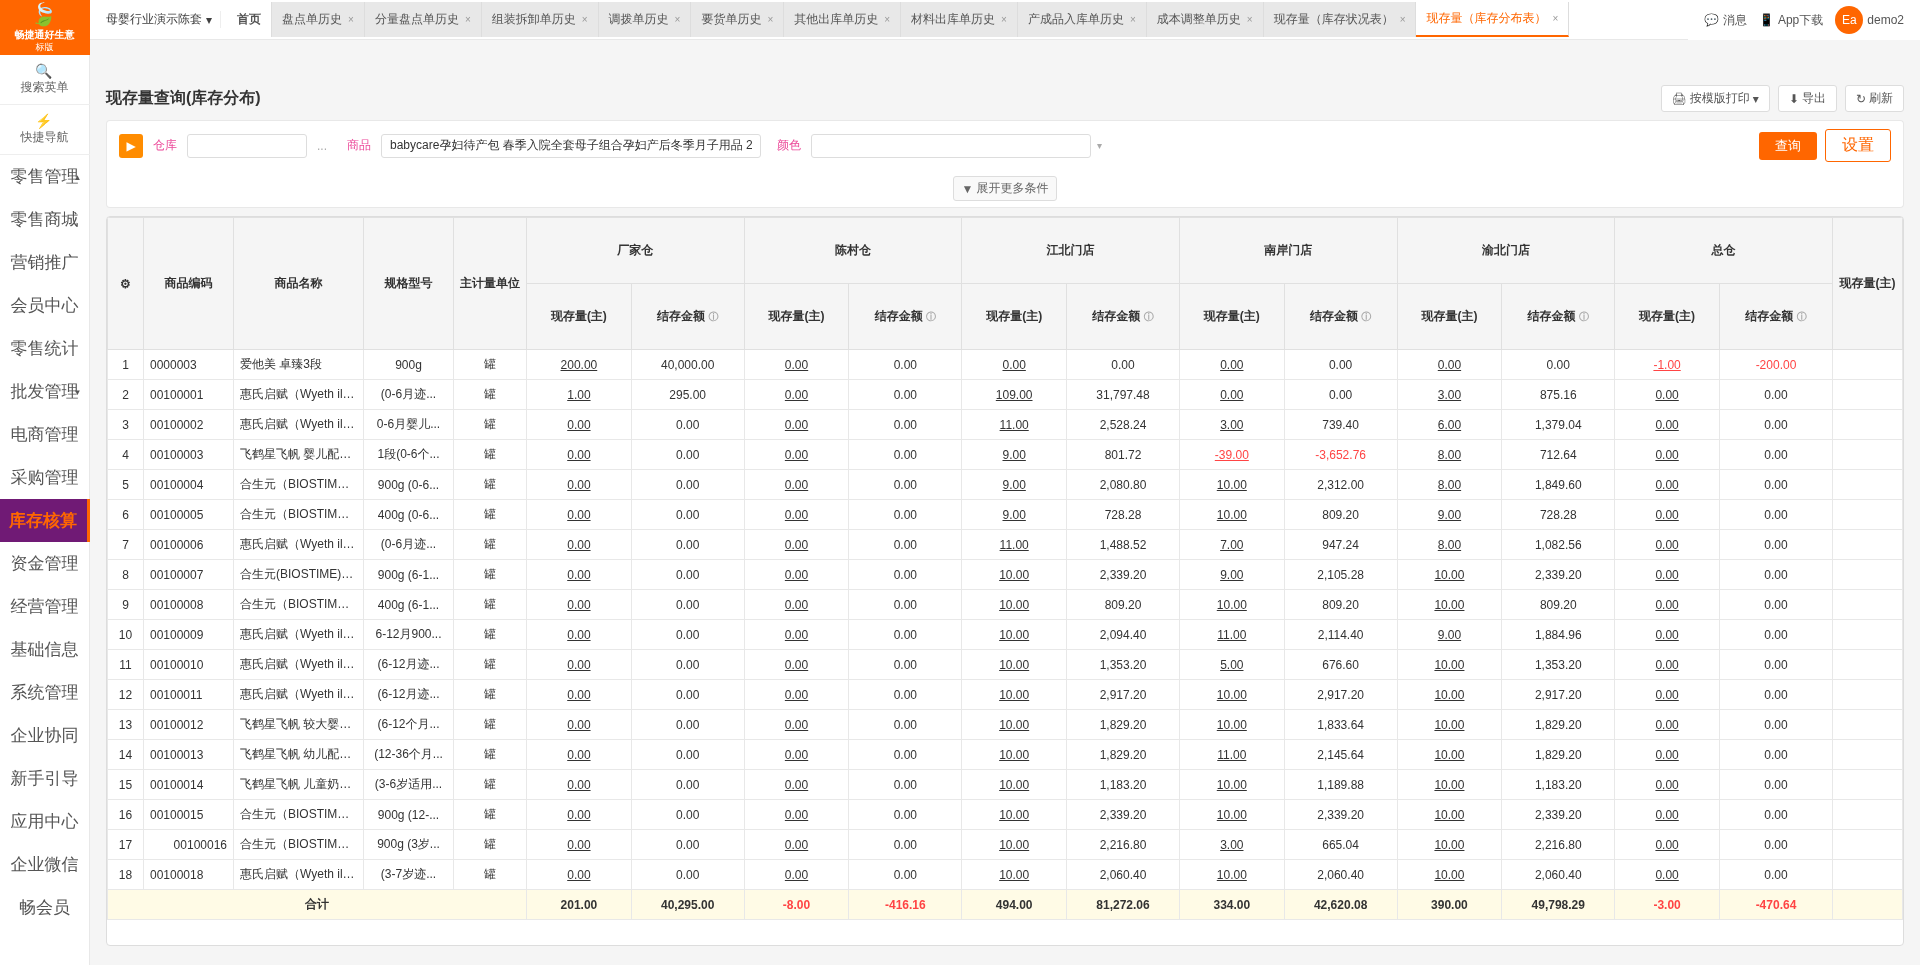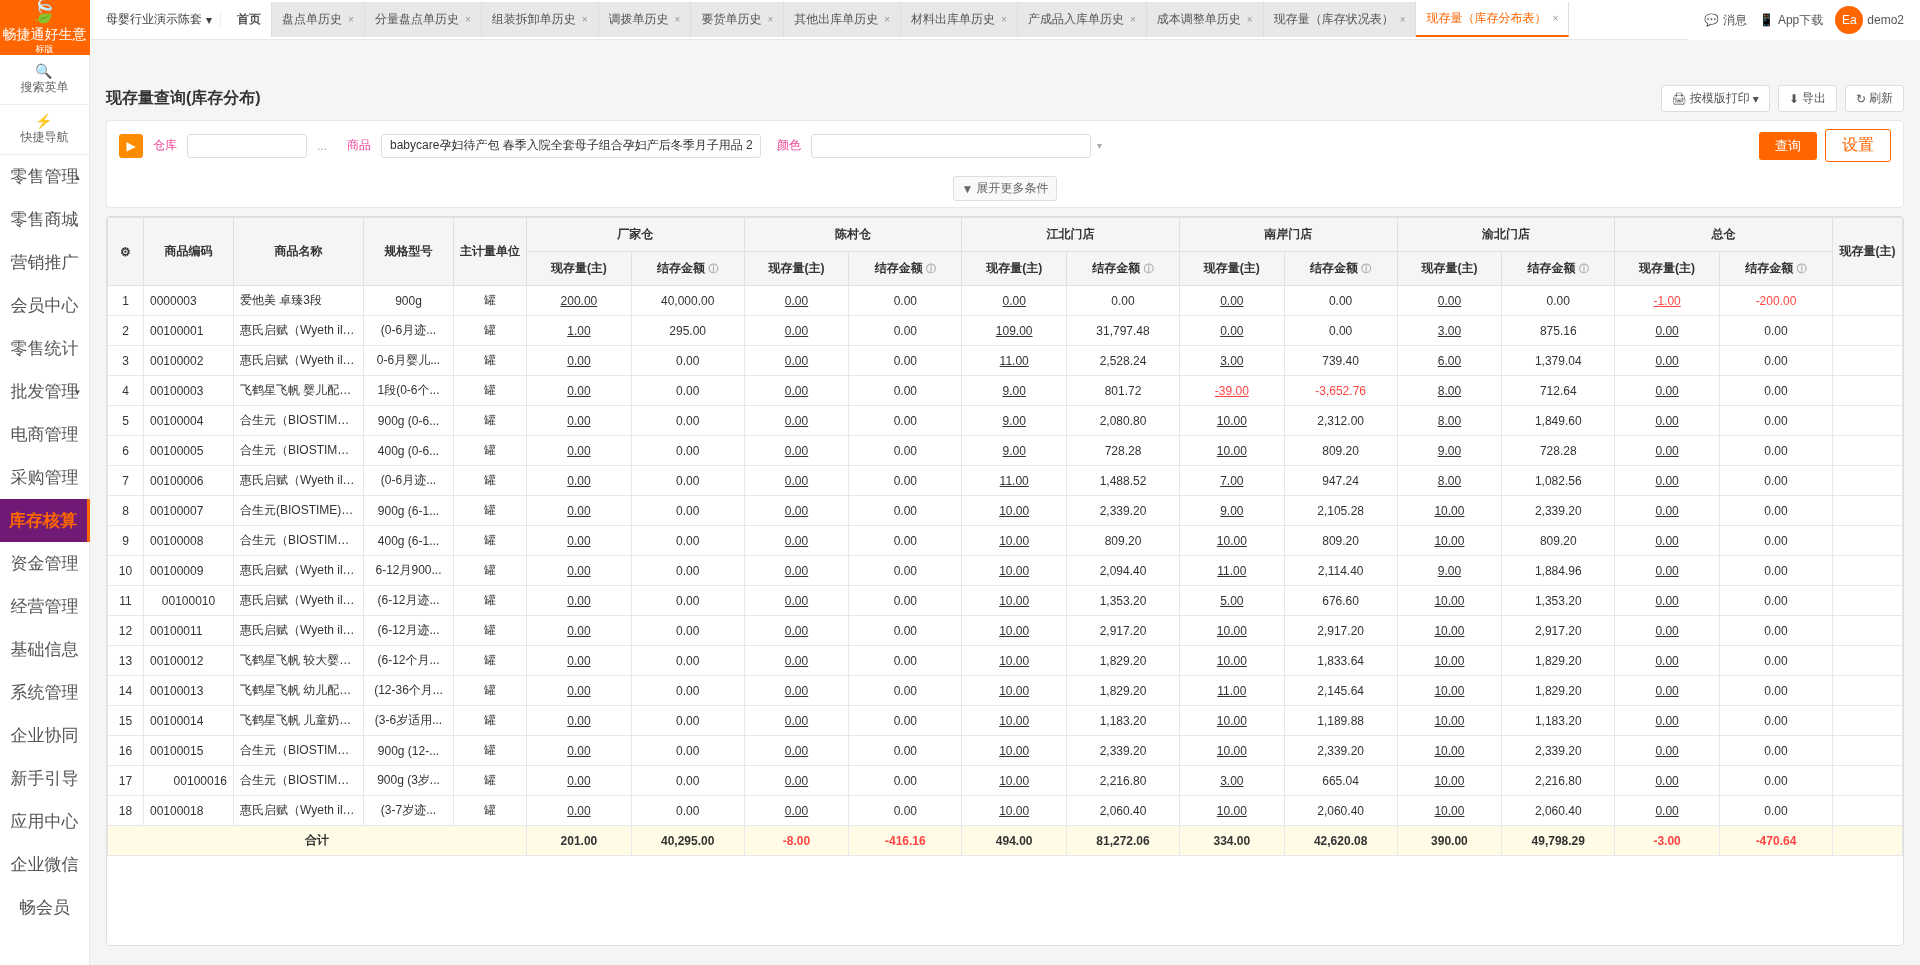--- a/index.html
+++ b/index.html
@@ -88,21 +88,21 @@
 
     
     .table-container {
       margin: 0 16px; background: #fff; border: 1px solid #ddd;
       border-radius: 4px; overflow: auto;
       height: calc(100vh - 75px - 160px);
     }
     table { width: 100%; border-collapse: collapse; font-size: 12px; }
     thead { background: #f5f5f5; position: sticky; top: 0; z-index: 10; }
     th {
-      padding: 8px 6px; border: 1px solid #e0e0e0; text-align: center;
+      padding: 24px 6px; border: 1px solid #e0e0e0; text-align: center;
       font-weight: bold; color: #333; white-space: nowrap; font-size: 12px;
     }
     td {
       padding: 6px 6px; border: 1px solid #e8e8e8; text-align: center;
       color: #333; white-space: nowrap;
     }
     .col-num { width: 36px; }
     .negative { color: #ff4444; }
     .underline { text-decoration: underline; }
     .summary-row { background: #fffbe6; font-weight: bold; }
@@ -141,21 +141,21 @@
     .field-input-color { width: 280px; }
     .dots-btn { color: #aaa; cursor: pointer; padding: 0 4px; }
     .right-actions { display: flex; gap: 8px; align-items: center; padding-left: 44px; }
   </style>
 </head>
 <body>
 
 <div class="sidebar">
   <div class="sidebar-logo">
     <span class="logo-icon">🍃</span>
-    <span style="font-size:14px;line-height:1.3;">畅捷通好生意</span>
+    <span style="font-size:10px;line-height:1.3;font-weight:bold;">畅捷通好生意</span>
     <span style="font-size:9px;">标版</span>
   </div>
   <div class="sidebar-search">
     <div style="font-size:14px;">🔍</div>
     <div>搜索英单</div>
   </div>
   <div class="sidebar-search">
     <div style="font-size:14px;">⚡</div>
     <div>快捷导航</div>
   </div>
@@ -577,21 +577,21 @@
     <td><span class="underline">11.00</span></td>
     <td>2,114.40</td>
     <td><span class="underline">9.00</span></td>
     <td>1,884.96</td>
     <td><span class="underline">0.00</span></td>
     <td>0.00</td>
     <td></td>
   </tr>
           <tr>
     <td>11</td>
-    <td style="text-align:center;">00100010</td>
+    <td style="text-align:left;">00100010</td>
     <td style="text-align:left;max-width:130px;overflow:hidden;text-overflow:ellipsis;" title="惠氏启赋（Wyeth illu...">惠氏启赋（Wyeth illu...</td>
     <td>(6-12月迹...</td>
     <td>罐</td>
     <td><span class="underline">0.00</span></td>
     <td>0.00</td>
     <td><span class="underline">0.00</span></td>
     <td>0.00</td>
     <td><span class="underline">10.00</span></td>
     <td>1,353.20</td>
     <td><span class="underline">5.00</span></td>

